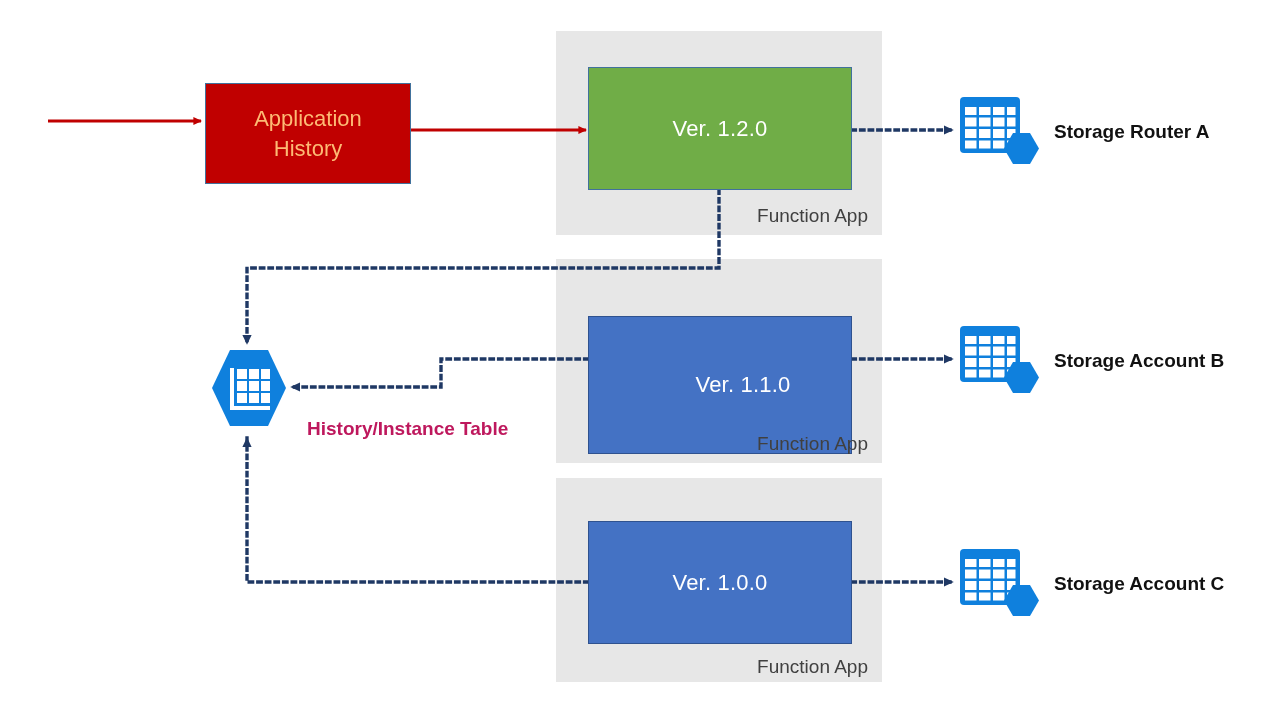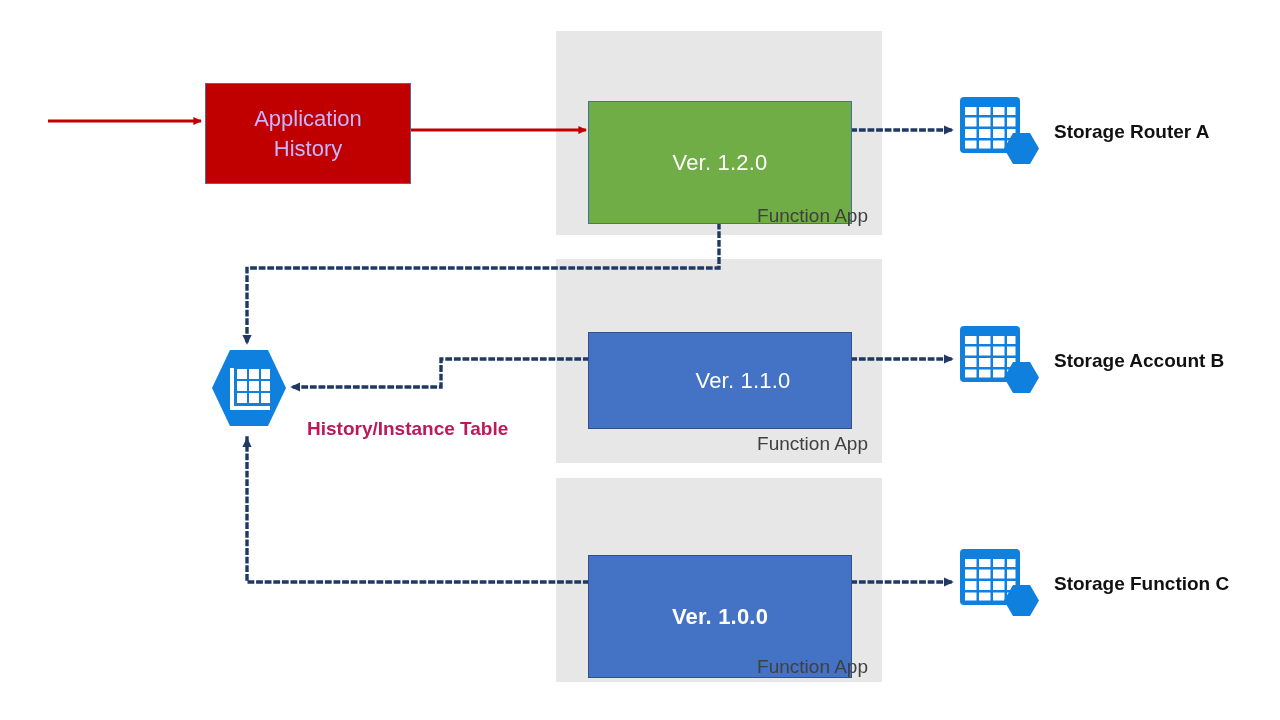--- a/index.html
+++ b/index.html
@@ -38,30 +38,29 @@
   }
   .ver-box {
     position: absolute;
     box-sizing: border-box;
     display: flex;
     align-items: center;
     justify-content: center;
     color: #ffffff;
     font-size: 22px;
     letter-spacing: .2px;
-    margin-top: 34px;
   }
   .router-box {
     position: absolute;
     box-sizing: border-box;
     display: flex;
     align-items: center;
     justify-content: center;
     text-align: center;
-    color: #c4b5fd;
+    color: #fdba74;
     font-size: 22px;
     line-height: 1.32;
   }
   .storage-node {
     position: absolute;
   }
   .storage-icon {
     position: absolute;
     left: 0;
     top: 0;
@@ -135,24 +134,24 @@
   <div class="router-box" style="left:205px; top:83px; width:206px; height:101px; background:#C00000; border:1px solid #41719C;">
     <div>
       <span>Application</span><br>
       <span>History</span>
     </div>
   </div>
 
   <div class="ver-box" style="left:588px; top:67px; width:264px; height:123px; background:#70AD47; border:1px solid #41719C;">
     <span>Ver. 1.2.0</span>
   </div>
-  <div class="ver-box" style="left:588px; top:298px; width:264px; height:97px; background:#4472C4; border:1px solid #2F528F;padding-left:46px;">
+  <div class="ver-box" style="left:588px; top:316px; width:264px; height:138px; background:#4472C4; border:1px solid #2F528F;padding-left:46px;">
     <span>Ver. 1.1.0</span>
   </div>
-  <div class="ver-box" style="left:588px; top:521px; width:264px; height:123px; background:#4472C4; border:1px solid #2F528F;font-weight:bold;">
+  <div class="ver-box" style="left:588px; top:521px; width:264px; height:123px; background:#4472C4; border:1px solid #2F528F;">
     <span>Ver. 1.0.0</span>
   </div>
 
   <div class="fa-label" style="left:640px; top:205px; width:228px;">Function App</div>
   <div class="fa-label" style="left:640px; top:433px; width:228px;">Function App</div>
   <div class="fa-label" style="left:640px; top:656px; width:228px;">Function App</div>
 
   <div class="storage-node" style="left:958px; top:95px; width:300px; height:74px;">
     <svg class="storage-icon" viewBox="0 0 84 74" xmlns="http://www.w3.org/2000/svg">
       <rect x="2" y="2" width="60" height="56" rx="4" ry="4" fill="#0F80DD"></rect>
@@ -221,21 +220,21 @@
           <rect x="21" y="34" width="11.5" height="9"></rect>
         <rect x="35" y="34" width="11.5" height="9"></rect>
           <rect x="49" y="34" width="8.5" height="9"></rect>
         <rect x="7" y="45.5" width="11.5" height="8"></rect>
           <rect x="21" y="45.5" width="11.5" height="8"></rect>
         <rect x="35" y="45.5" width="11.5" height="8"></rect>
           <rect x="49" y="45.5" width="8.5" height="8"></rect>
       </g>
       <polygon points="55,38 72,38 81,53.5 72,69 55,69 46,53.5" fill="#0F80DD"></polygon>
     </svg>
-    <div class="storage-label">Storage Function C</div>
+    <div class="storage-label">Storage Account C</div>
   </div>
 
   <div class="hex-node" style="left:211px; top:347px; width:76px; height:82px;">
     <svg class="hex-icon" viewBox="0 0 76 82" xmlns="http://www.w3.org/2000/svg">
       <polygon points="19,3 57,3 75,41 57,79 19,79 1,41" fill="#0F80DD"></polygon>
       <g fill="#ffffff">
         <rect x="19" y="21" width="4" height="42"></rect>
         <rect x="19" y="59" width="40" height="4"></rect>
         <rect x="26" y="22" width="10" height="10"></rect>
         <rect x="38" y="22" width="10" height="10"></rect>

